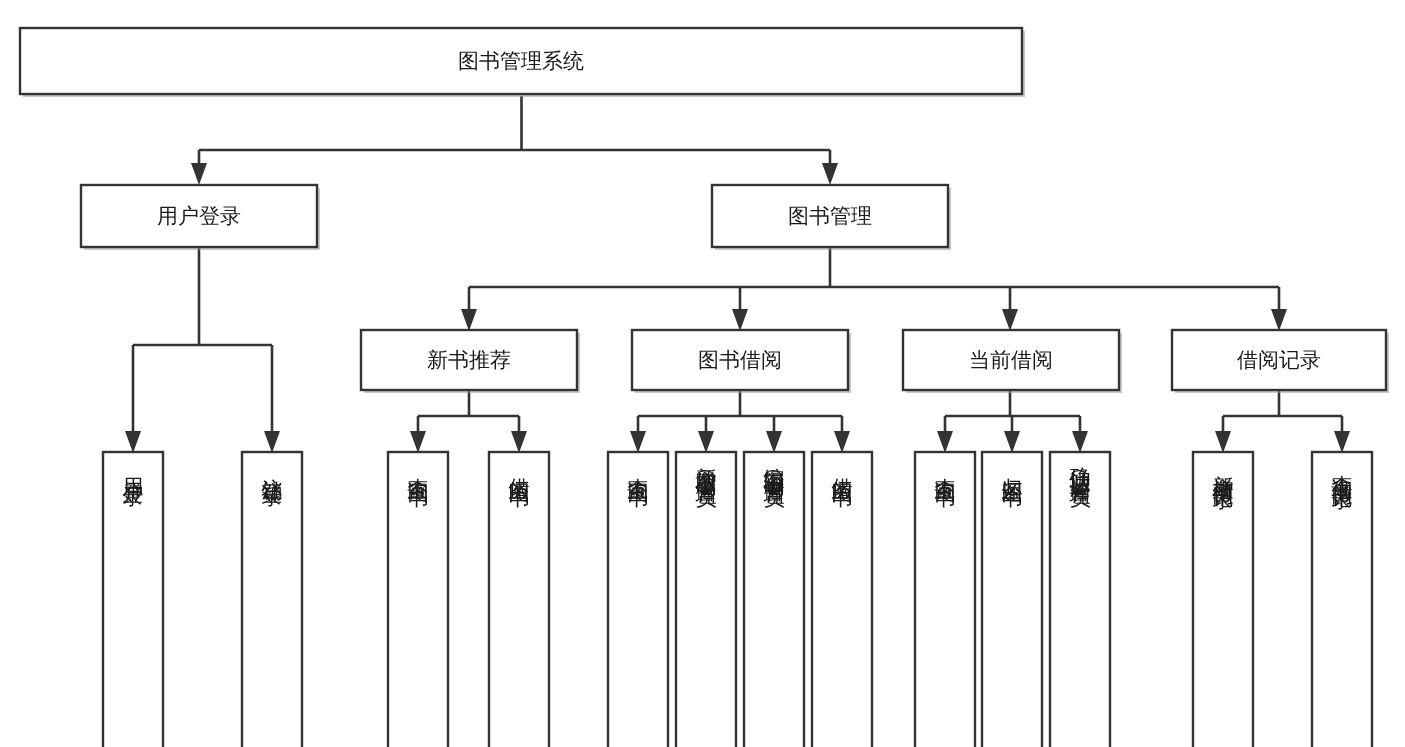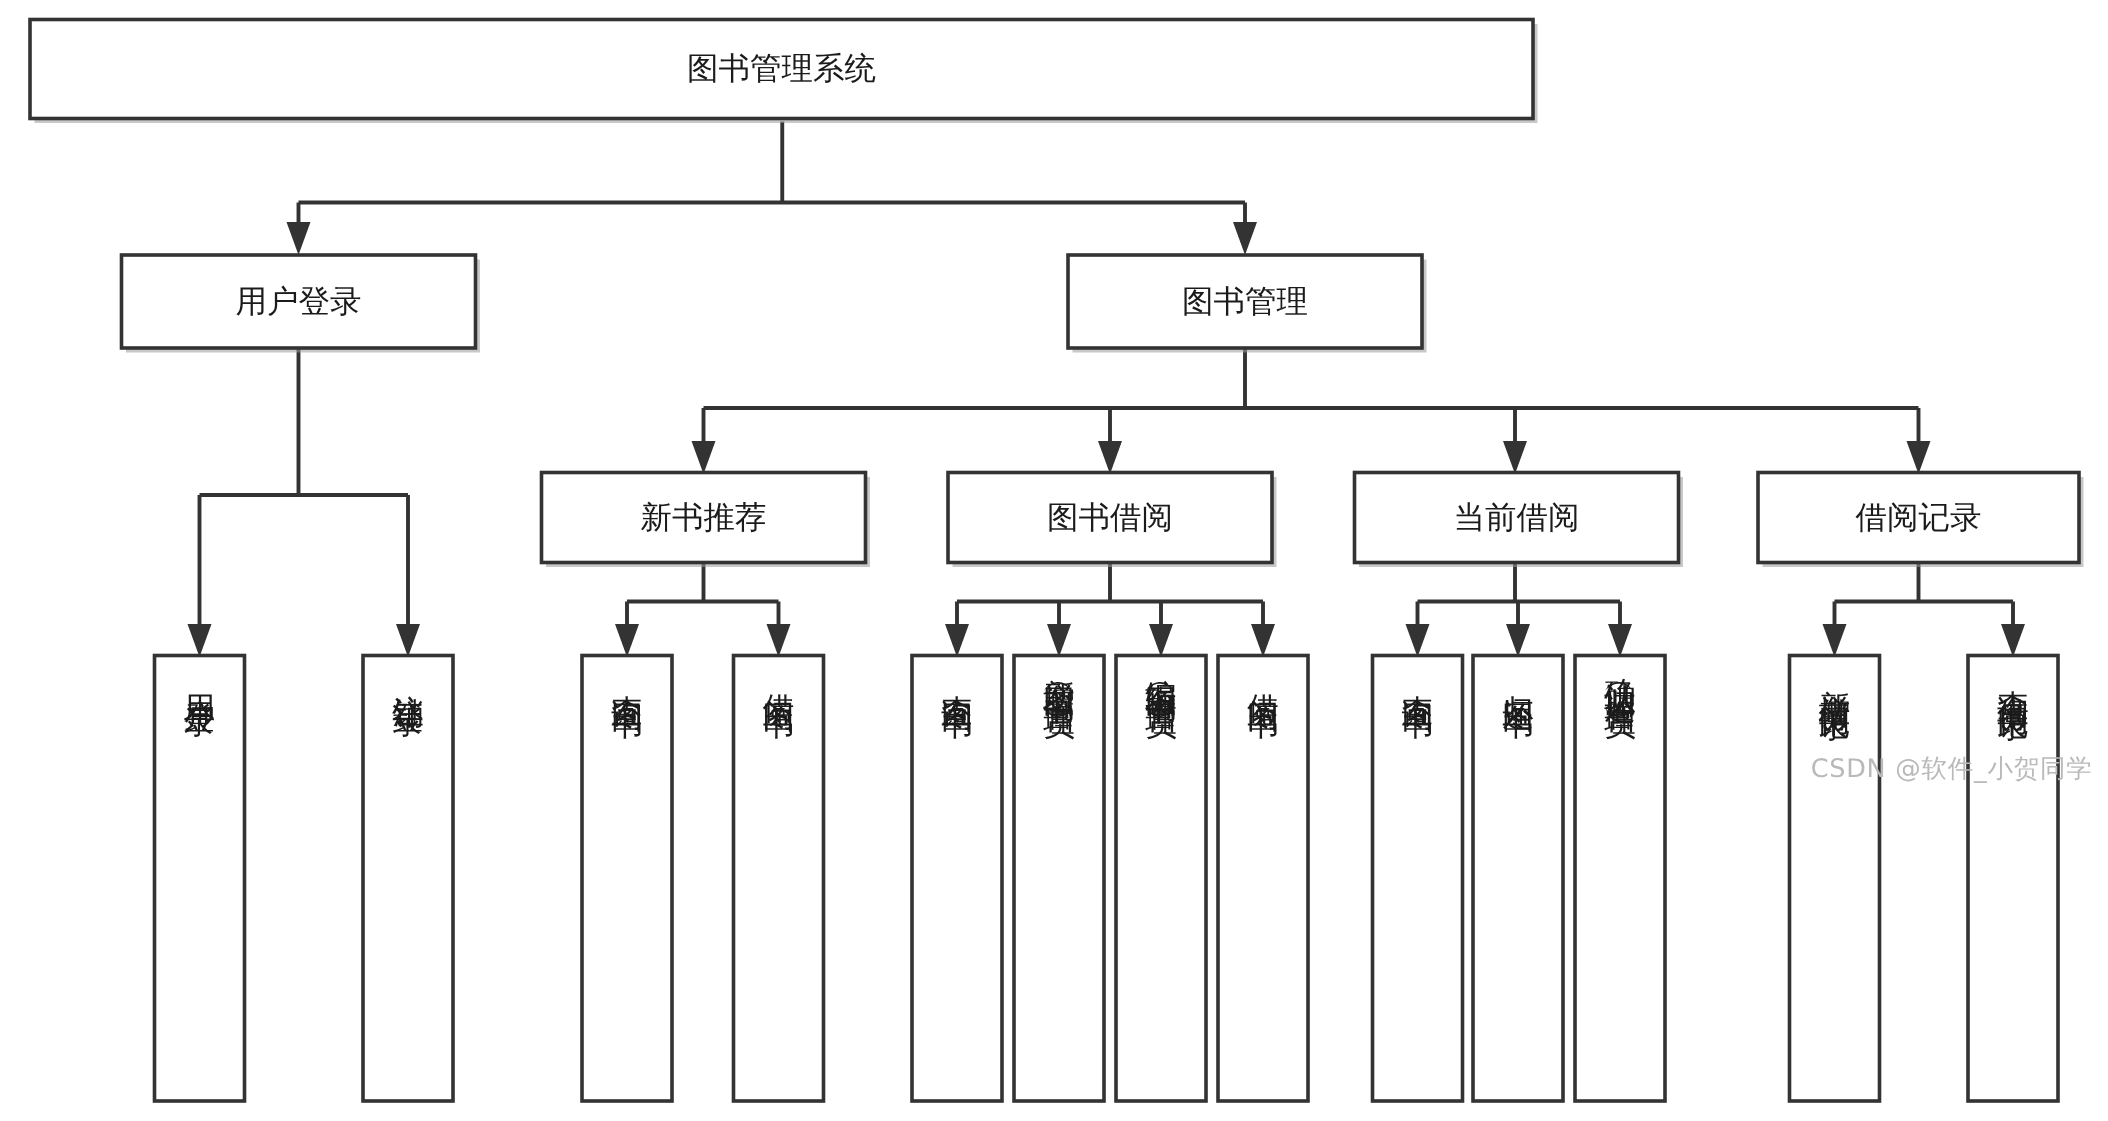--- a/index.html
+++ b/index.html
@@ -10,21 +10,21 @@
   body {
     width: 1405px;
     height: 747px;
     font-family: "DejaVu Sans", "Liberation Sans", sans-serif;
     overflow: hidden;
     position: relative;
   }
   #diagram-root {
     position: absolute;
     left: 0;
-    top: 0;
+    top: 15px;
     width: 1405px;
     height: 532px;
   }
   svg.flow {
     display: block;
     width: 1405px;
     height: 747px;
   }
   .node-box {
     fill: #ffffff;
@@ -230,14 +230,13 @@
       <rect class="node-box" x="1193" y="437" width="60" height="297"></rect>
       <text class="node-label-v" x="1223" y="452">新增借阅记录</text>
     </g>
     <g>
       <rect class="node-box" x="1312" y="437" width="60" height="297"></rect>
       <text class="node-label-v" x="1342" y="452">查询借阅记录</text>
     </g>
 
   </svg>
 
-  <div class="watermark">CSDN @软件_小贺同学</div>
 </div>
 
 </body></html>

